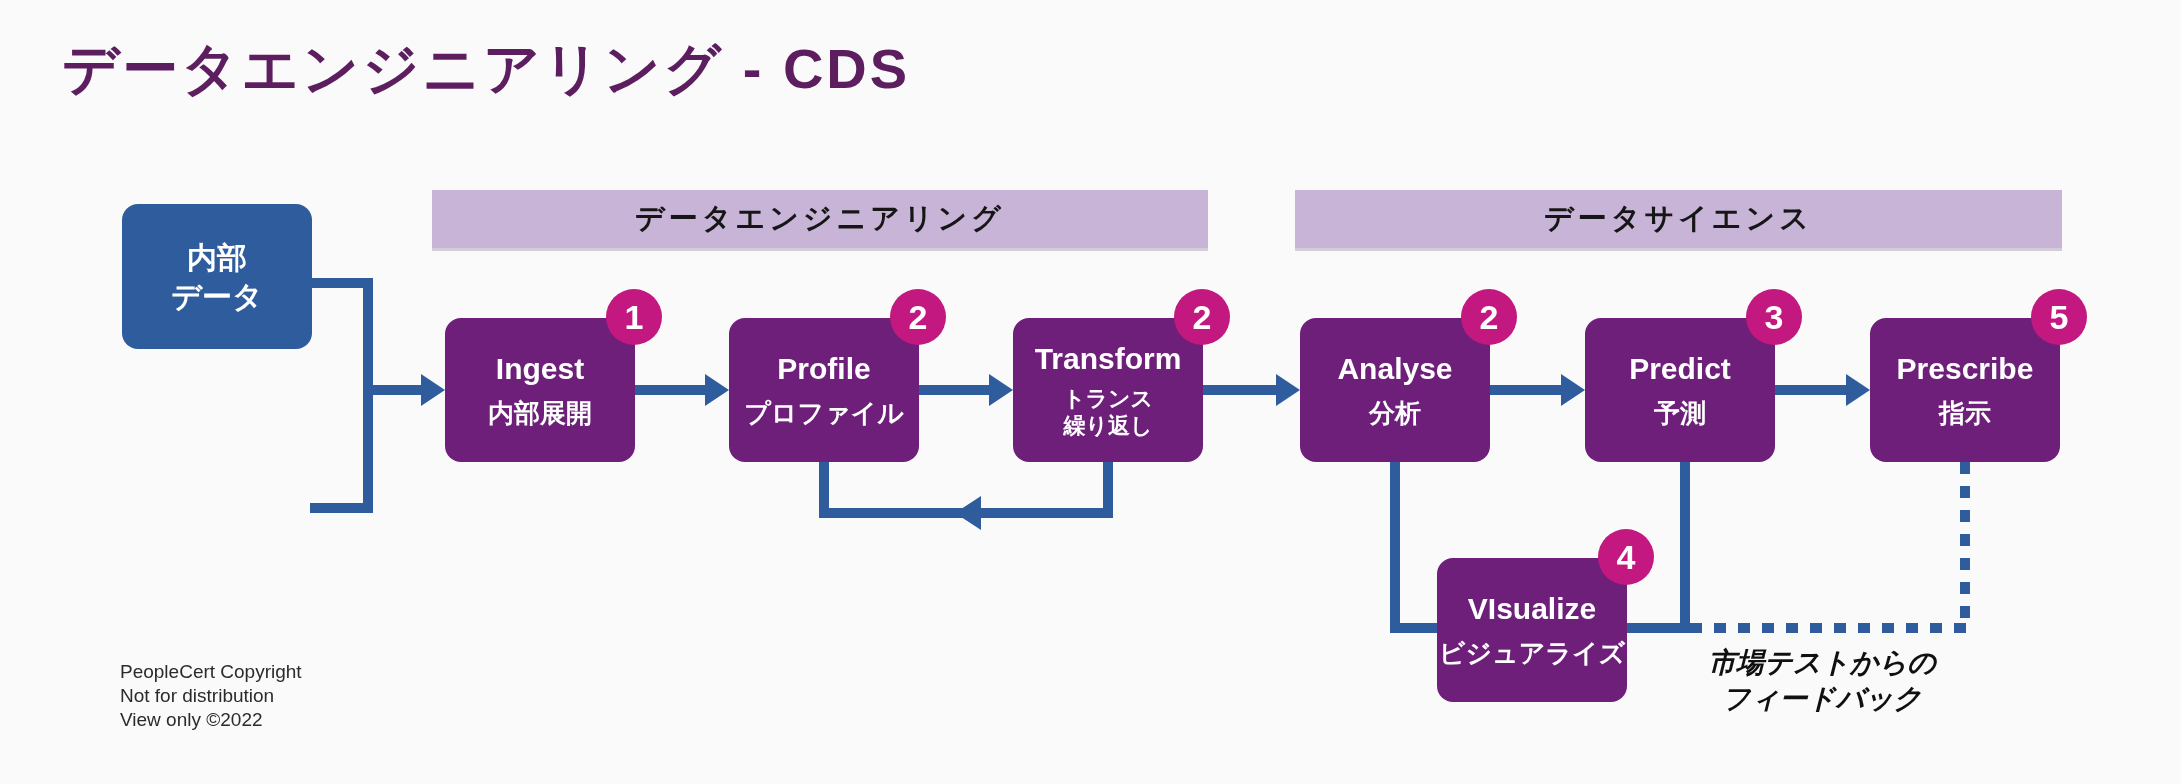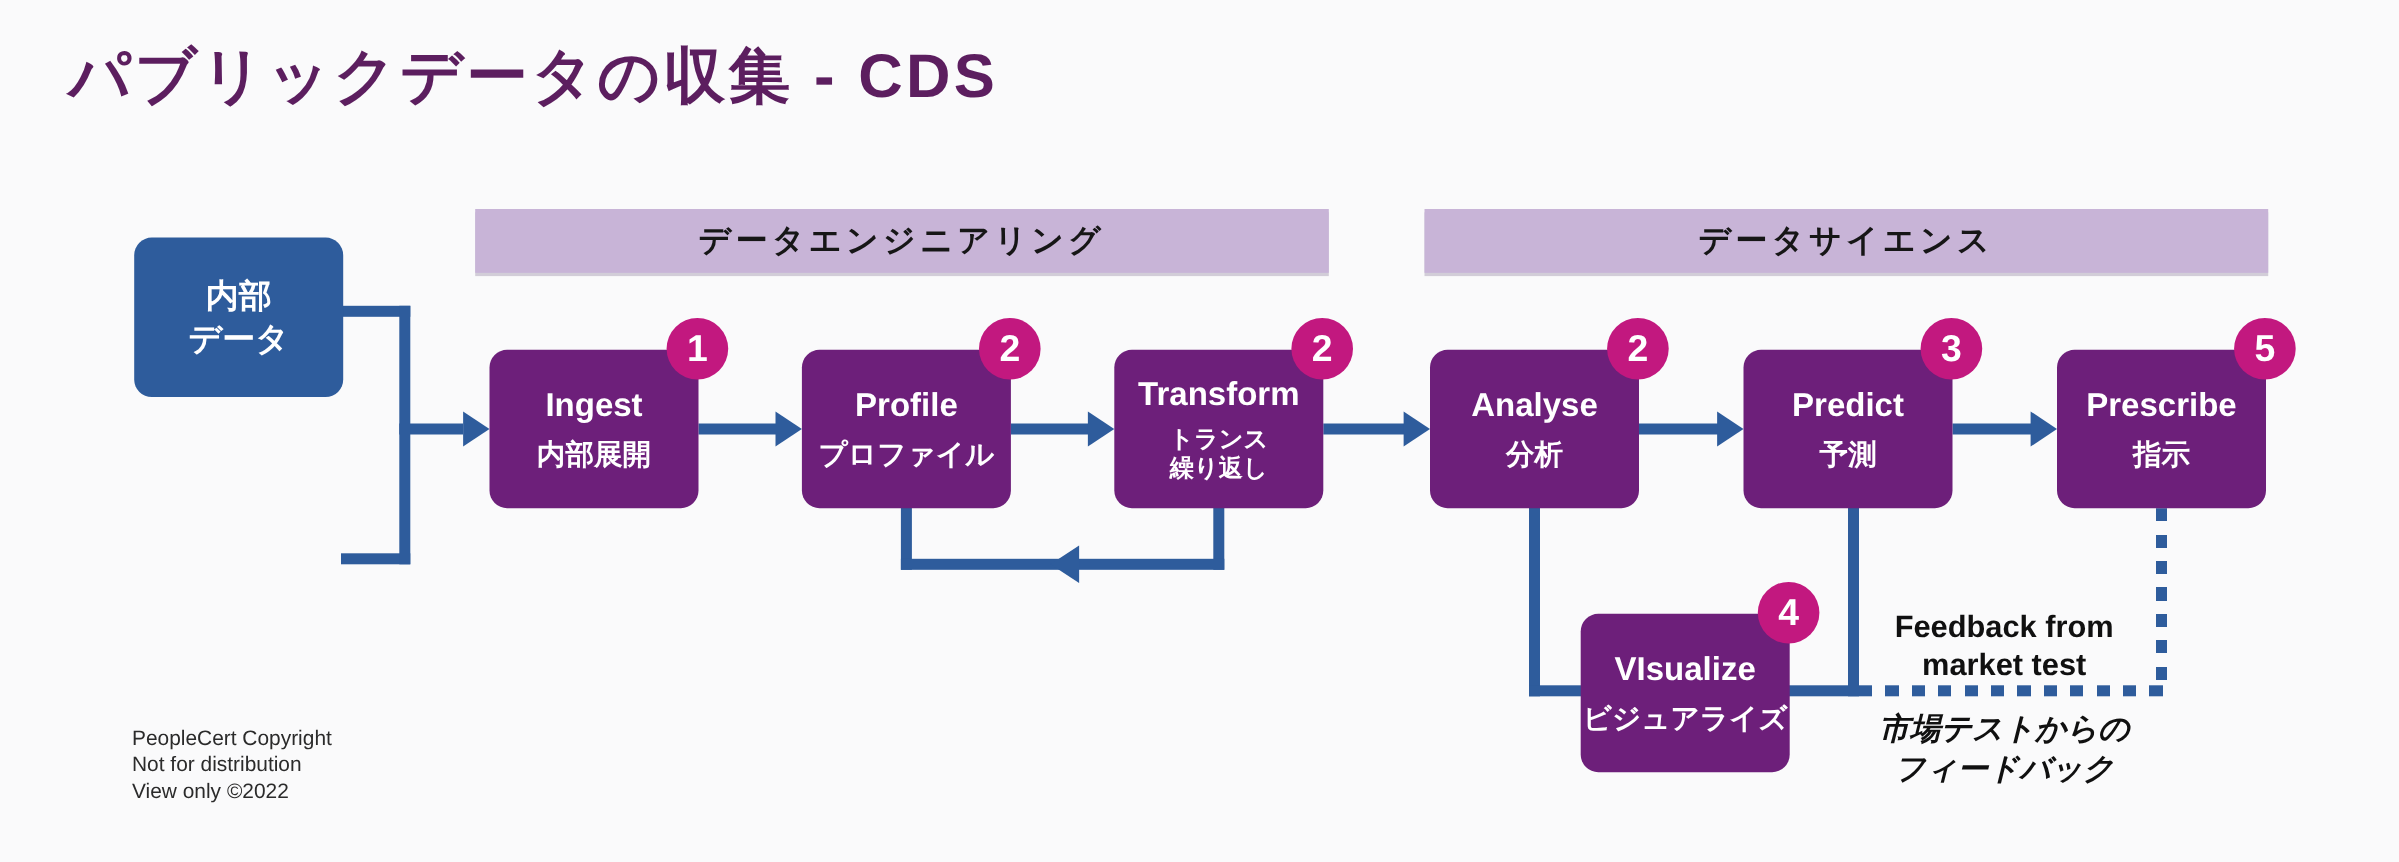--- a/index.html
+++ b/index.html
@@ -17,21 +17,21 @@
   .band{position:absolute;top:190px;height:58px;background:var(--lavender);
         display:flex;align-items:center;justify-content:center;
         font-size:29px;font-weight:800;color:var(--ink);letter-spacing:4px;
         box-shadow:0 3px 0 rgba(90,70,110,.25);}
   .band1{left:432px;width:776px;}
   .band2{left:1295px;width:767px;}
 
   .node{position:absolute;border-radius:16px;display:flex;flex-direction:column;
         align-items:center;justify-content:center;text-align:center;color:#fff;z-index:2;}
   .src{left:122px;width:190px;height:145px;background:var(--blue);}
-  .src1{top:216px;font-size:30px;font-weight:800;line-height:1.3;white-space:pre-line;}
+  .src1{top:204px;font-size:30px;font-weight:800;line-height:1.3;white-space:pre-line;}
   .src2{top:437px;font-size:25px;font-weight:800;line-height:1.38;padding:0 8px;}
 
   .step{width:190px;height:144px;top:318px;background:var(--purple);}
   .step .en{font-size:30px;font-weight:800;line-height:1.2;}
   .step .ja{font-size:26px;font-weight:800;line-height:1.25;margin-top:10px;white-space:pre-line;}
   .step .ja.small{font-size:22px;margin-top:8px;}
   .badge{position:absolute;right:-27px;top:-29px;width:56px;height:56px;border-radius:50%;
          background:var(--magenta);display:flex;align-items:center;justify-content:center;
          font-size:34px;font-weight:800;color:#fff;z-index:3;}
 
@@ -53,21 +53,21 @@
   .note-feedback-ja{left:1682px;top:645px;width:280px;font-size:28px;line-height:1.3;white-space:pre-line;font-style:italic;}
 
   .footer{position:absolute;left:120px;top:660px;font-size:19px;font-weight:400;
           color:#2b2b2b;line-height:1.25;z-index:2;}
 </style>
 </head>
 <body>
 
 <div class="canvas">
 
-  <div class="title">パブリックデータの収集 - CDS</div>
+  <div class="title">データエンジニアリング - CDS</div>
 
   <div class="band band1">
     <span>データエンジニアリング</span>
   </div>
   <div class="band band2">
     <span>データサイエンス</span>
   </div>
 
   <div class="node src src1">
     <span>内部
@@ -143,22 +143,20 @@
     <div class="en">Prescribe</div>
     <div class="ja">指示</div>
   </div>
 
   <div class="node step" style="left:1437px;top:558px">
     <div class="badge">4</div>
     <div class="en">VIsualize</div>
     <div class="ja">ビジュアライズ</div>
   </div>
 
-  <div class="note note-feedback-en">Feedback from
-market test</div>
   <div class="note note-feedback-ja">市場テストからの
 フィードバック</div>
 
   <div class="footer">
     <div>PeopleCert Copyright</div>
     <div>Not for distribution</div>
     <div>View only ©2022</div>
   </div>
 
 </div>

